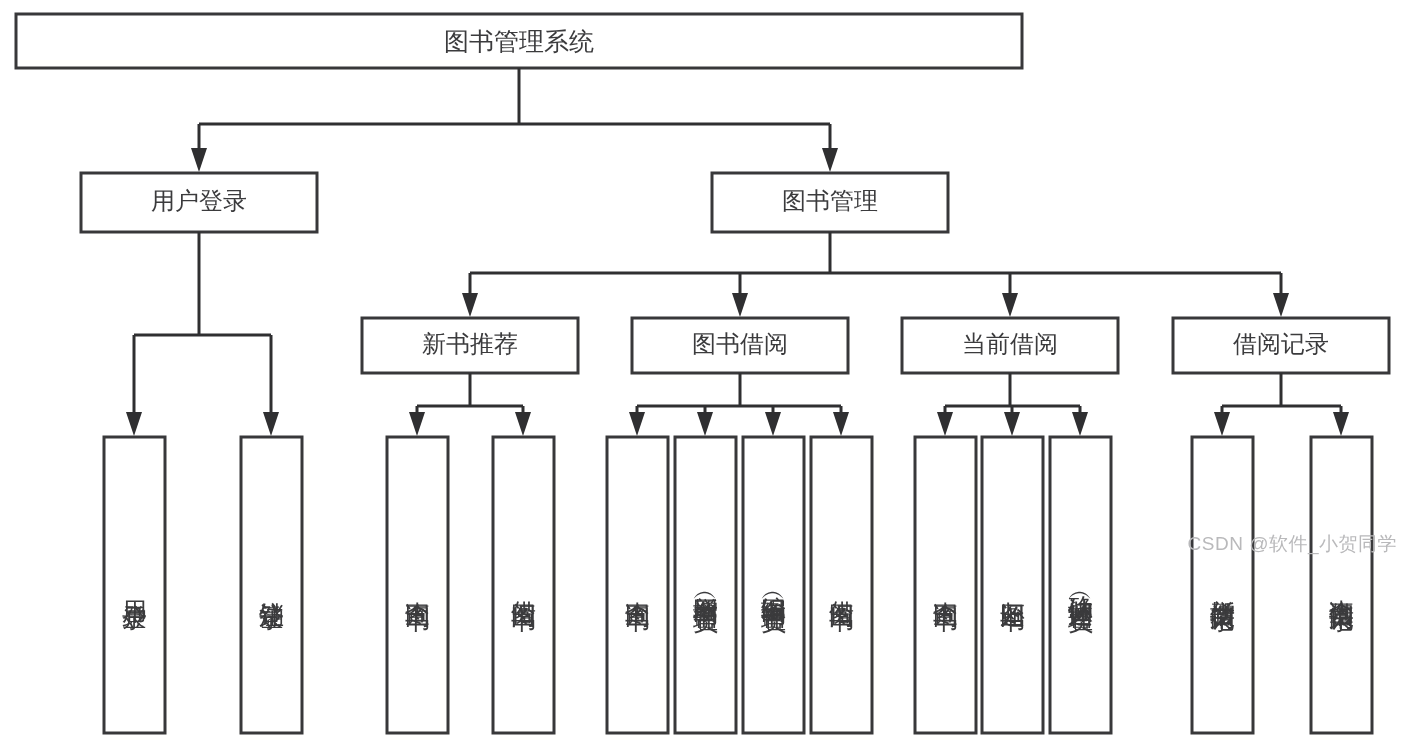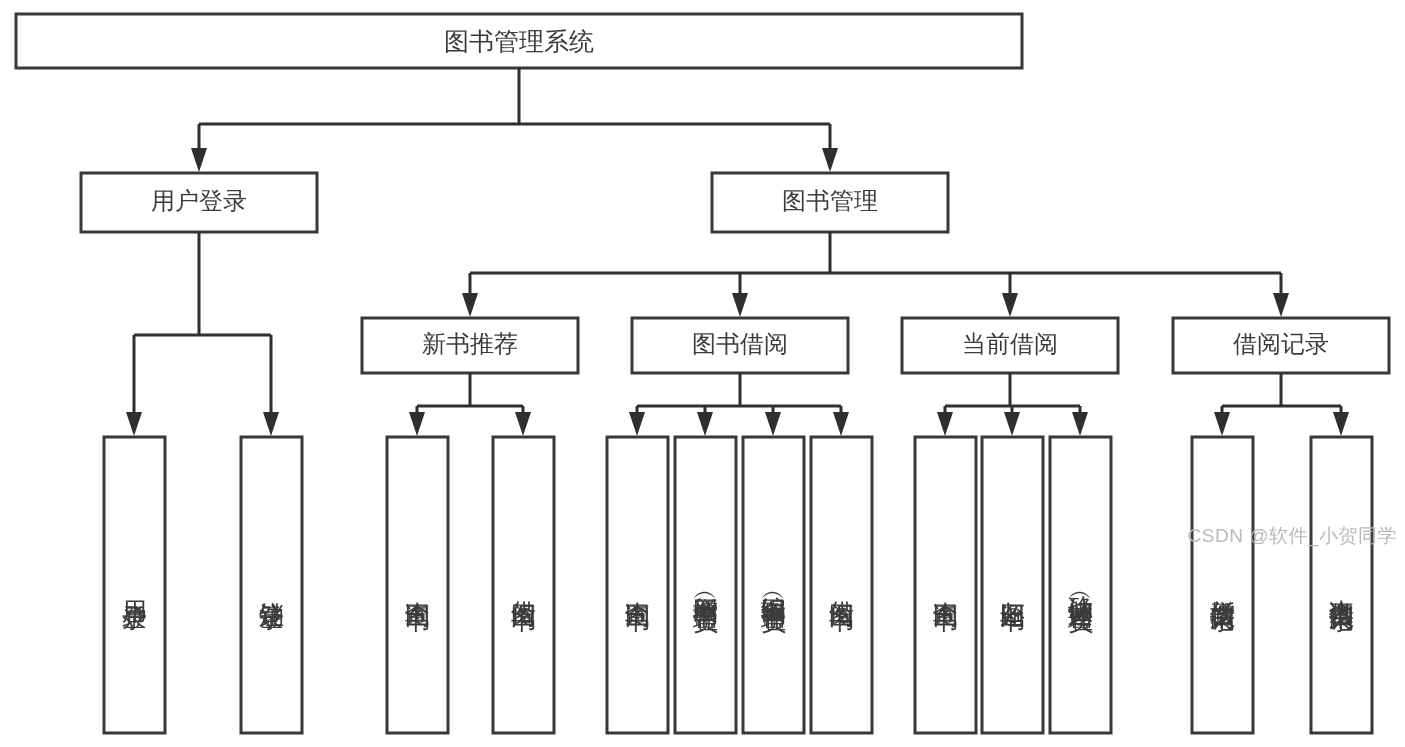--- a/index.html
+++ b/index.html
@@ -72,21 +72,21 @@
     font-size: 25px;
     line-height: 1.08;
     letter-spacing: 2px;
     color: #3b3b3d;
     white-space: nowrap;
     text-align: center;
   }
   .watermark {
     position: absolute;
     right: 8px;
-    bottom: 12px;
+    bottom: 4px;
     font-family: "Liberation Sans", "DejaVu Sans", sans-serif;
     font-size: 19px;
     color: #b9b9bb;
     letter-spacing: 0.5px;
     user-select: none;
   }
 </style>
 </head>
 <body>
 

